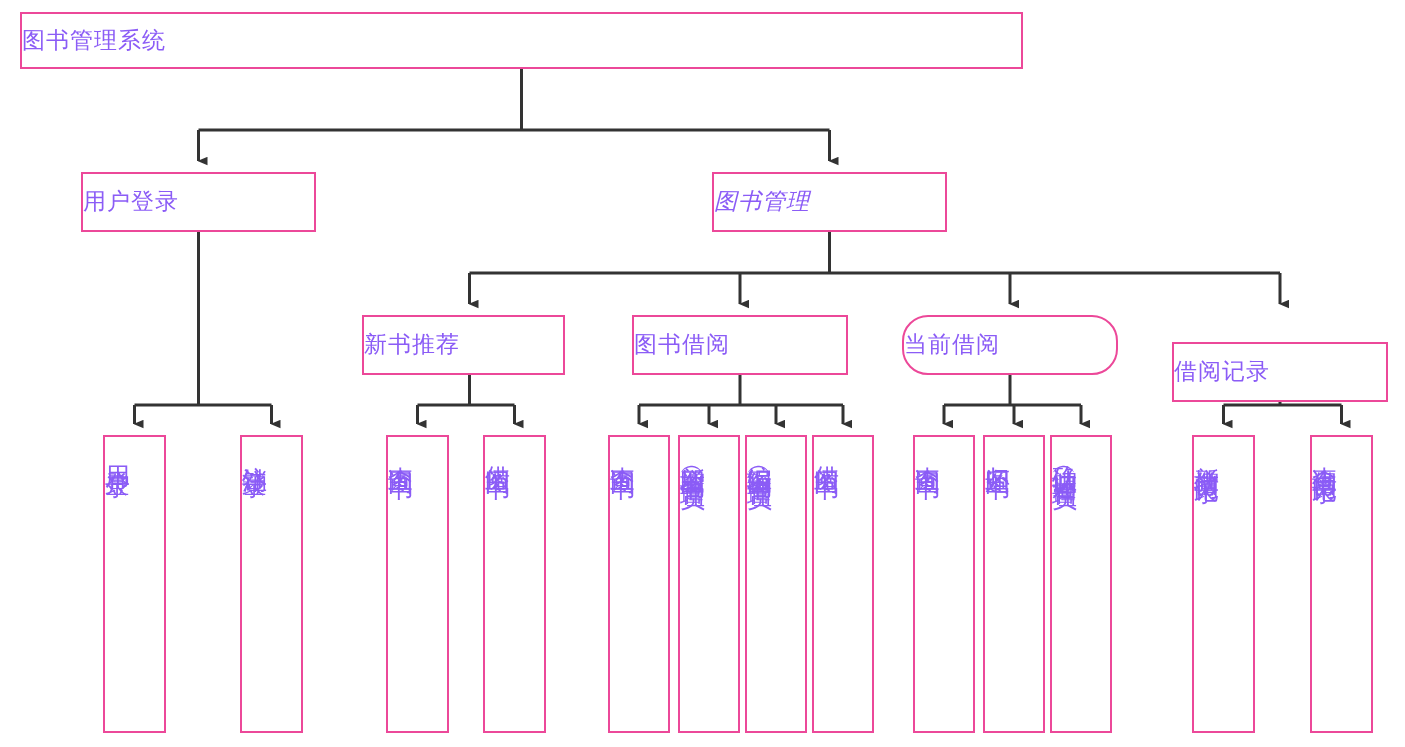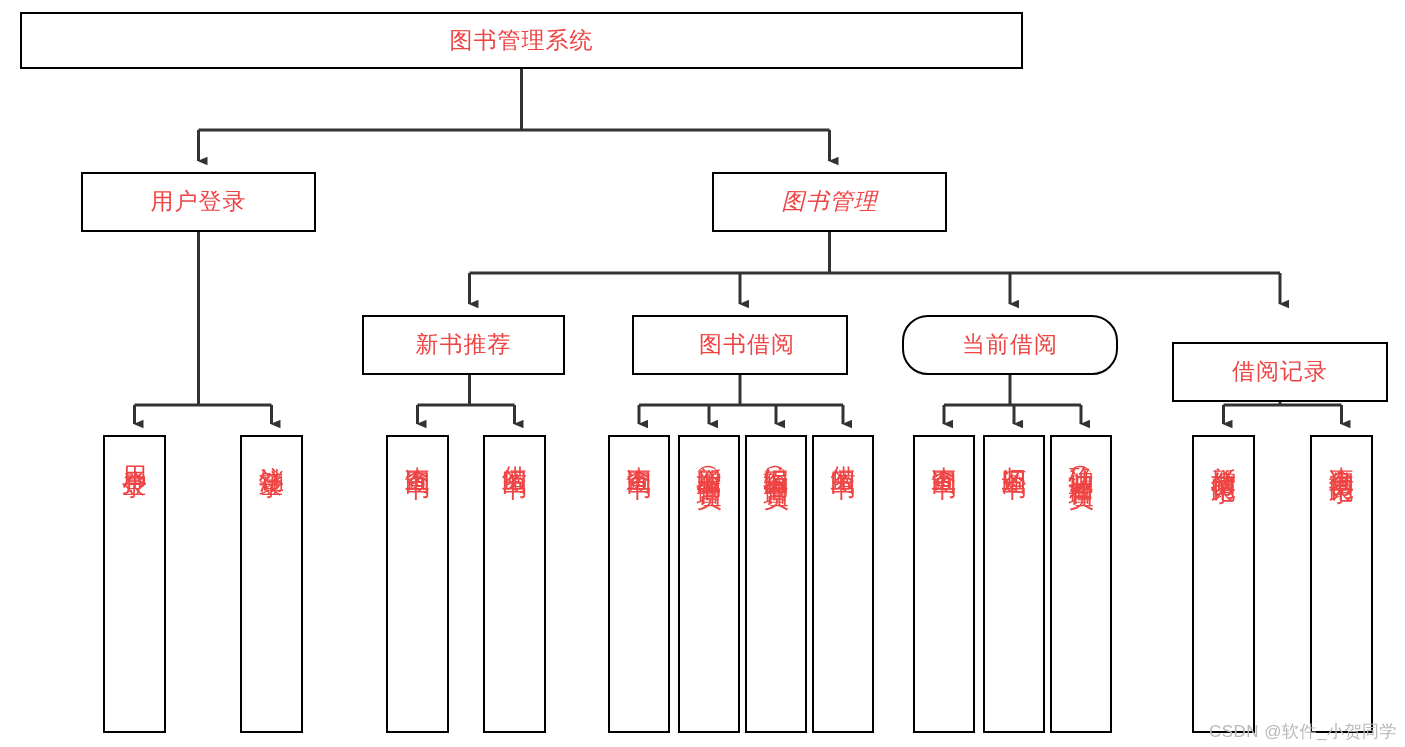--- a/index.html
+++ b/index.html
@@ -23,25 +23,24 @@
     left: 0;
     top: 0;
     width: 1405px;
     height: 747px;
     pointer-events: none;
   }
   .node {
     position: absolute;
     box-sizing: border-box;
     background: #ffffff;
-    border: 2px solid #000000;
+    border: 2px solid #ec4899;
     display: flex;
     align-items: center;
-    justify-content: center;
-    color: #ef4444;
+    color: #8b5cf6;
     z-index: 2;
   }
   .node .label {
     display: block;
     text-align: center;
     line-height: 1.18;
     white-space: nowrap;
   }
   .node.horizontal .label {
     font-size: 23px;
@@ -124,21 +123,21 @@
       </div>
       <div class="node horizontal" style="left: 81px; top: 172px; width: 235px; height: 60px;">
         <span class="label">用户登录</span>
       </div>
       <div class="node horizontal" style="left: 712px; top: 172px; width: 235px; height: 60px; font-style: italic;">
         <span class="label">图书管理</span>
       </div>
       <div class="node horizontal" style="left: 362px; top: 315px; width: 203px; height: 60px;">
         <span class="label">新书推荐</span>
       </div>
-      <div class="node horizontal" style="left: 632px; top: 315px; width: 216px; height: 60px; padding-left: 14px;">
+      <div class="node horizontal" style="left: 632px; top: 315px; width: 216px; height: 60px;">
         <span class="label">图书借阅</span>
       </div>
       <div class="node horizontal" style="left: 902px; top: 315px; width: 216px; height: 60px; border-radius: 26px;">
         <span class="label">当前借阅</span>
       </div>
       <div class="node horizontal" style="left: 1172px; top: 315px; width: 216px; height: 60px; margin-top: 27px;">
         <span class="label">借阅记录</span>
       </div>
       <div class="node vertical" style="left: 103px; top: 435px; width: 63px; height: 298px;">
         <span class="label">用户登录</span>
@@ -174,14 +173,13 @@
         <span class="label">确认归还（管理员）</span>
       </div>
       <div class="node vertical" style="left: 1192px; top: 435px; width: 63px; height: 298px;">
         <span class="label">新增借阅记录</span>
       </div>
       <div class="node vertical" style="left: 1310px; top: 435px; width: 63px; height: 298px;">
         <span class="label">查询借阅记录</span>
       </div>
     </div>
 
-  <div id="watermark">CSDN @软件_小贺同学</div>
 </div>
 
 </body></html>

